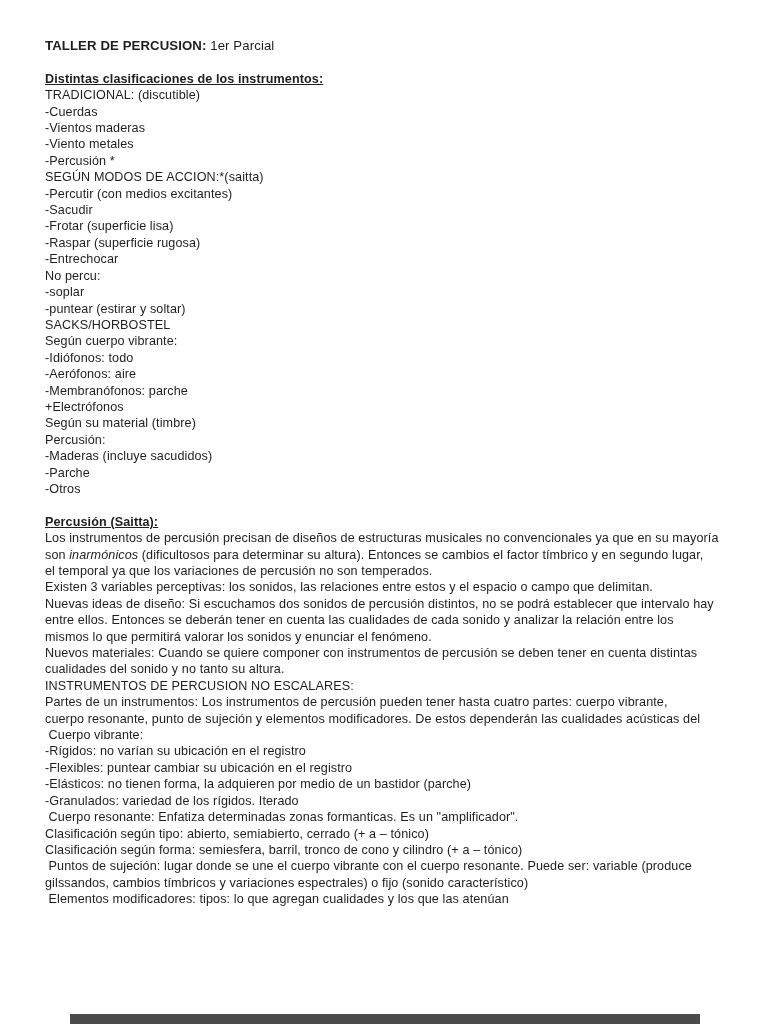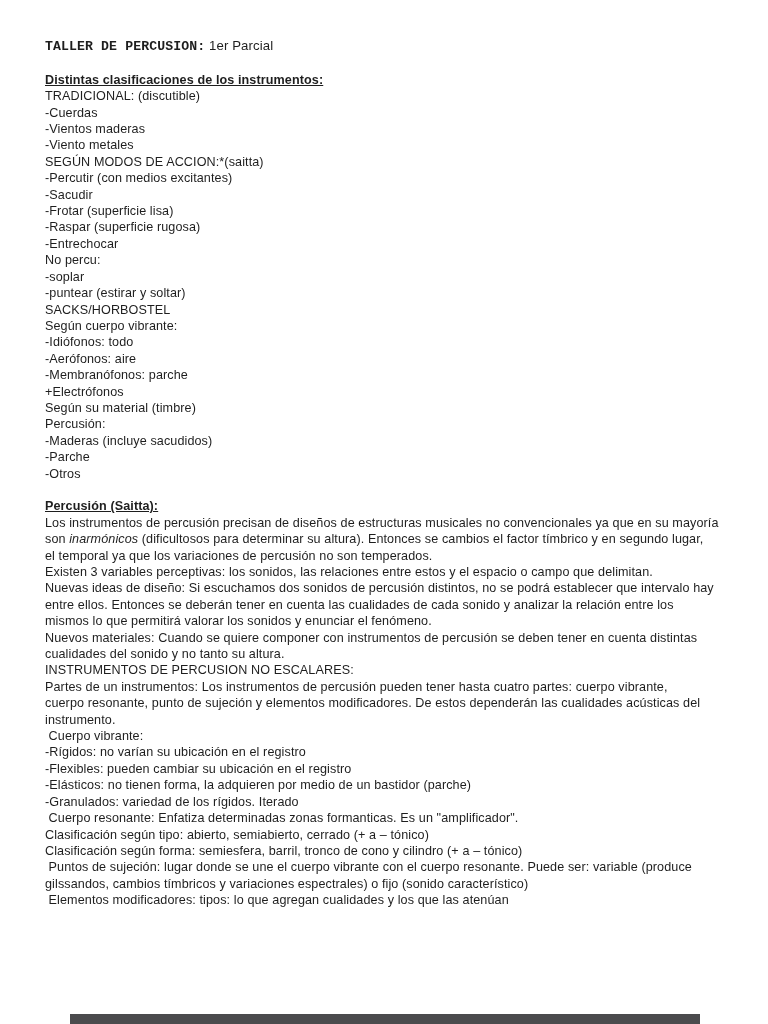--- a/index.html
+++ b/index.html
@@ -25,21 +25,21 @@
   .content {
     width: 100%;
   }
   .line {
     font-size: 12.6px;
     line-height: 16.4px;
     white-space: pre;
     letter-spacing: 0.1px;
   }
   .line.blank { min-height: 16.4px; }
-  .seg-bold { font-weight: bold; font-family: Liberation Mono, monospace; }
+  .seg-bold { font-weight: bold; }
   .seg-italic { font-style: italic; }
   .seg-underline { text-decoration: underline; font-weight: bold; }
   .title-line { font-size: 13.2px; }
   .bottom-bar {
     position: absolute;
     bottom: 0;
     left: 70px;
     width: 630px;
     height: 10px;
     background: var(--bar-color, #4b4b4d);
@@ -50,20 +50,21 @@
 
 <div class="page">
   <div class="content" id="doc-content">
       <div class="line title-line"><span class="seg-bold ">TALLER DE PERCUSION:</span><span class=""> 1er Parcial</span></div>
       <div class="line blank">&nbsp;</div>
       <div class="line"><span class="seg-underline ">Distintas clasificaciones de los instrumentos:</span></div>
       <div class="line"><span class="">TRADICIONAL: (discutible)</span></div>
       <div class="line"><span class="">-Cuerdas</span></div>
       <div class="line"><span class="">-Vientos maderas</span></div>
       <div class="line"><span class="">-Viento metales</span></div>
+      <div class="line"><span class="">-Percusión *</span></div>
       <div class="line"><span class="">SEGÚN MODOS DE ACCION:*(saitta)</span></div>
       <div class="line"><span class="">-Percutir (con medios excitantes)</span></div>
       <div class="line"><span class="">-Sacudir</span></div>
       <div class="line"><span class="">-Frotar (superficie lisa)</span></div>
       <div class="line"><span class="">-Raspar (superficie rugosa)</span></div>
       <div class="line"><span class="">-Entrechocar</span></div>
       <div class="line"><span class="">No percu:</span></div>
       <div class="line"><span class="">-soplar</span></div>
       <div class="line"><span class="">-puntear (estirar y soltar)</span></div>
       <div class="line"><span class="">SACKS/HORBOSTEL</span></div>
@@ -84,24 +85,23 @@
       <div class="line"><span class="">el temporal ya que los variaciones de percusión no son temperados.</span></div>
       <div class="line"><span class="">Existen 3 variables perceptivas: los sonidos, las relaciones entre estos y el espacio o campo que delimitan.</span></div>
       <div class="line"><span class="">Nuevas ideas de diseño: Si escuchamos dos sonidos de percusión distintos, no se podrá establecer que intervalo hay</span></div>
       <div class="line"><span class="">entre ellos. Entonces se deberán tener en cuenta las cualidades de cada sonido y analizar la relación entre los</span></div>
       <div class="line"><span class="">mismos lo que permitirá valorar los sonidos y enunciar el fenómeno.</span></div>
       <div class="line"><span class="">Nuevos materiales: Cuando se quiere componer con instrumentos de percusión se deben tener en cuenta distintas</span></div>
       <div class="line"><span class="">cualidades del sonido y no tanto su altura.</span></div>
       <div class="line"><span class="">INSTRUMENTOS DE PERCUSION NO ESCALARES:</span></div>
       <div class="line"><span class="">Partes de un instrumentos: Los instrumentos de percusión pueden tener hasta cuatro partes: cuerpo vibrante,</span></div>
       <div class="line"><span class="">cuerpo resonante, punto de sujeción y elementos modificadores. De estos dependerán las cualidades acústicas del</span></div>
-      <div class="line"><span class="">instrumento.</span></div>
       <div class="line"><span class=""> Cuerpo vibrante:</span></div>
       <div class="line"><span class="">-Rígidos: no varían su ubicación en el registro</span></div>
-      <div class="line"><span class="">-Flexibles: pueden cambiar su ubicación en el registro</span></div>
+      <div class="line"><span class="">-Flexibles: puntear cambiar su ubicación en el registro</span></div>
       <div class="line"><span class="">-Elásticos: no tienen forma, la adquieren por medio de un bastidor (parche)</span></div>
       <div class="line"><span class="">-Granulados: variedad de los rígidos. Iterado</span></div>
       <div class="line"><span class=""> Cuerpo resonante: Enfatiza determinadas zonas formanticas. Es un "amplificador".</span></div>
       <div class="line"><span class="">Clasificación según tipo: abierto, semiabierto, cerrado (+ a – tónico)</span></div>
       <div class="line"><span class="">Clasificación según forma: semiesfera, barril, tronco de cono y cilindro (+ a – tónico)</span></div>
       <div class="line"><span class=""> Puntos de sujeción: lugar donde se une el cuerpo vibrante con el cuerpo resonante. Puede ser: variable (produce</span></div>
       <div class="line"><span class="">gilssandos, cambios tímbricos y variaciones espectrales) o fijo (sonido característico)</span></div>
       <div class="line"><span class=""> Elementos modificadores: tipos: lo que agregan cualidades y los que las atenúan</span></div>
     </div>
 </div>

